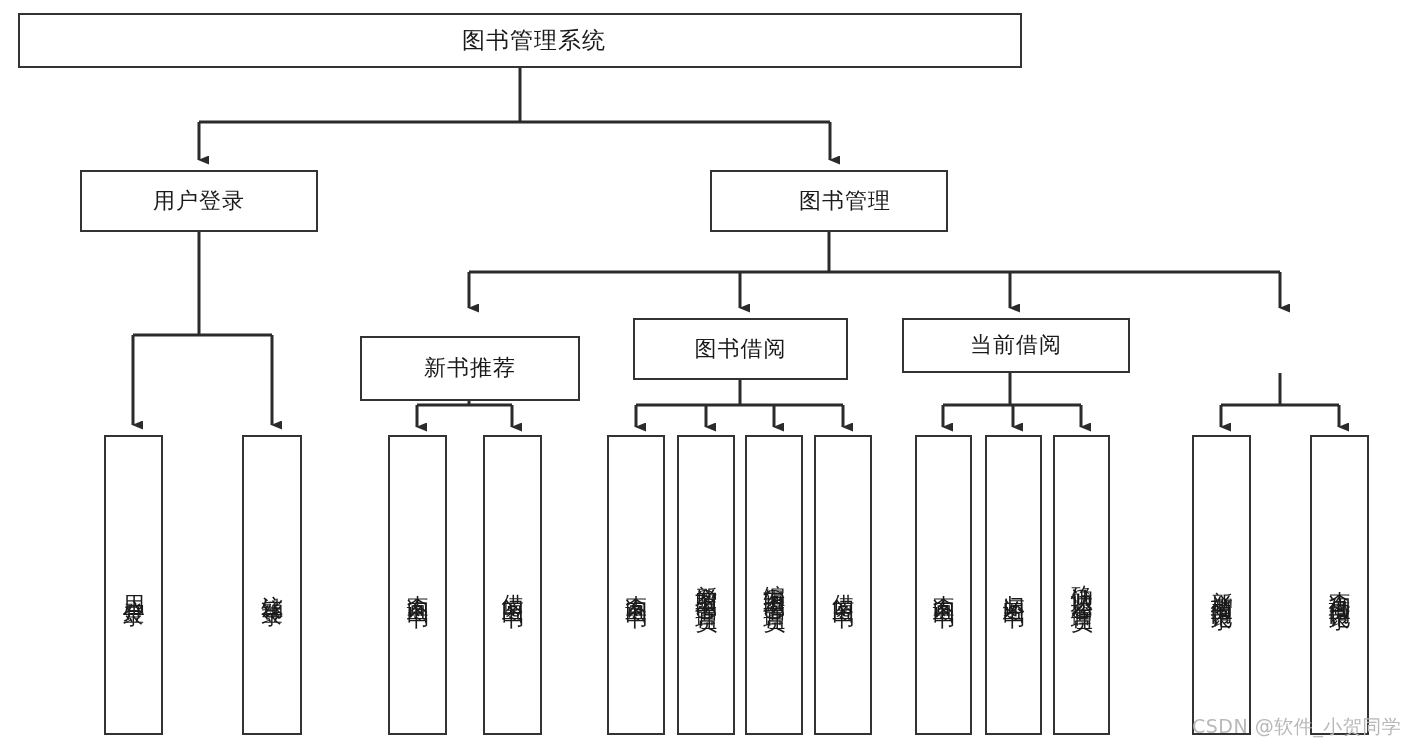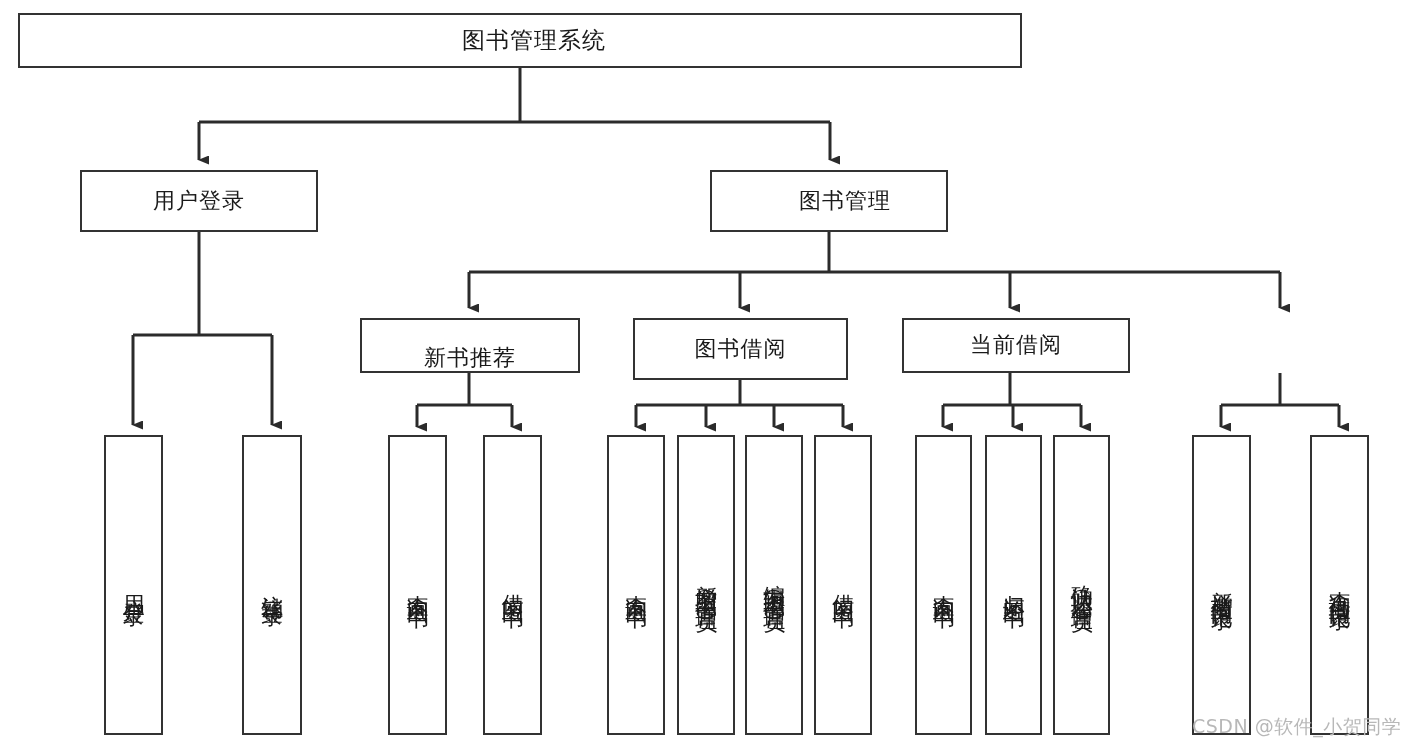--- a/index.html
+++ b/index.html
@@ -122,21 +122,21 @@
     <span class="node-label">图书管理系统</span>
   </div>
 
   <div class="node-box" style="left: 80px; top: 170px; width: 238px; height: 62px;">
     <span class="node-label">用户登录</span>
   </div>
   <div class="node-box" style="left: 710px; top: 170px; width: 238px; height: 62px; padding-left: 32px;">
     <span class="node-label">图书管理</span>
   </div>
 
-  <div class="node-box" style="left: 360px; top: 318px; width: 220px; height: 55px; align-items: flex-end;">
+  <div class="node-box" style="left: 360px; top: 336px; width: 220px; height: 65px;">
     <span class="node-label">新书推荐</span>
   </div>
   <div class="node-box" style="left: 633px; top: 318px; width: 215px; height: 62px;">
     <span class="node-label">图书借阅</span>
   </div>
   <div class="node-box" style="left: 902px; top: 318px; width: 228px; height: 55px;">
     <span class="node-label">当前借阅</span>
   </div>
 
   <div class="node-box vertical" style="left: 104px; top: 435px; width: 59px; height: 300px;">

